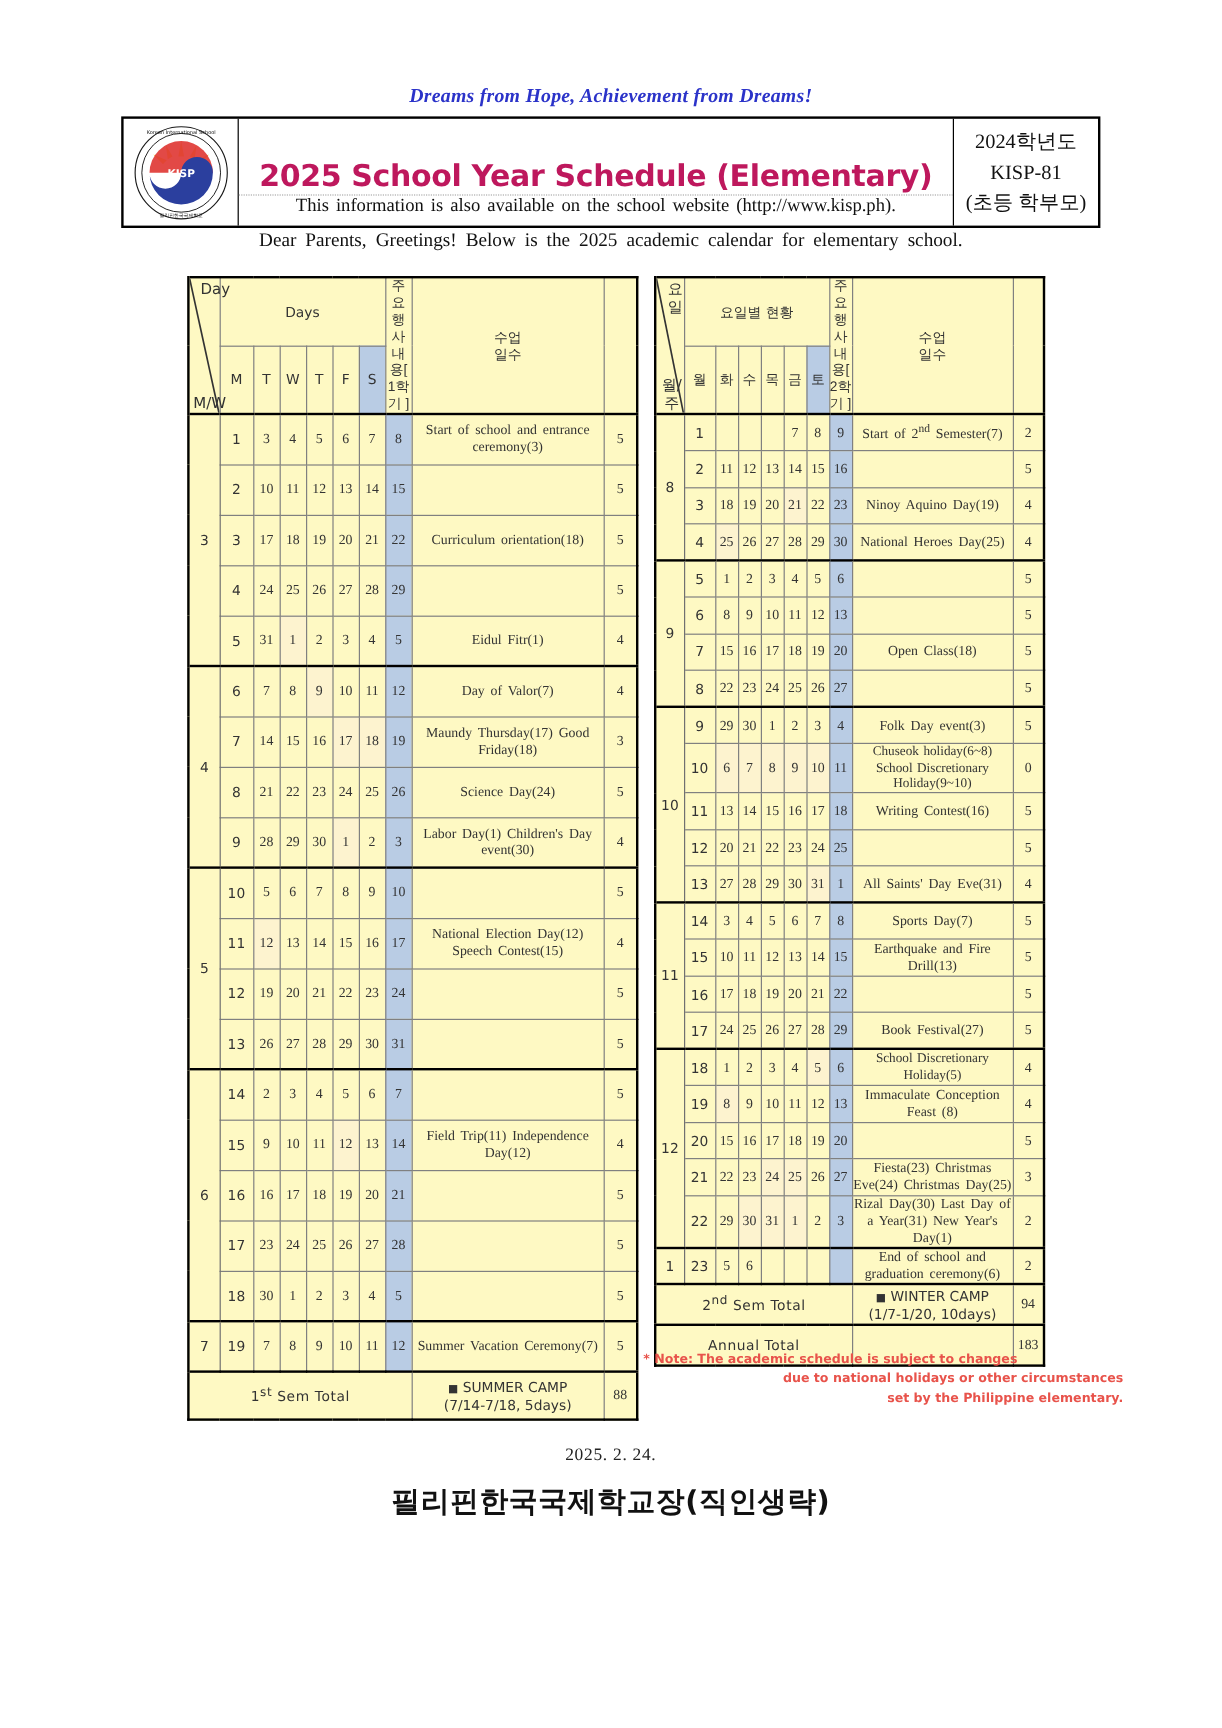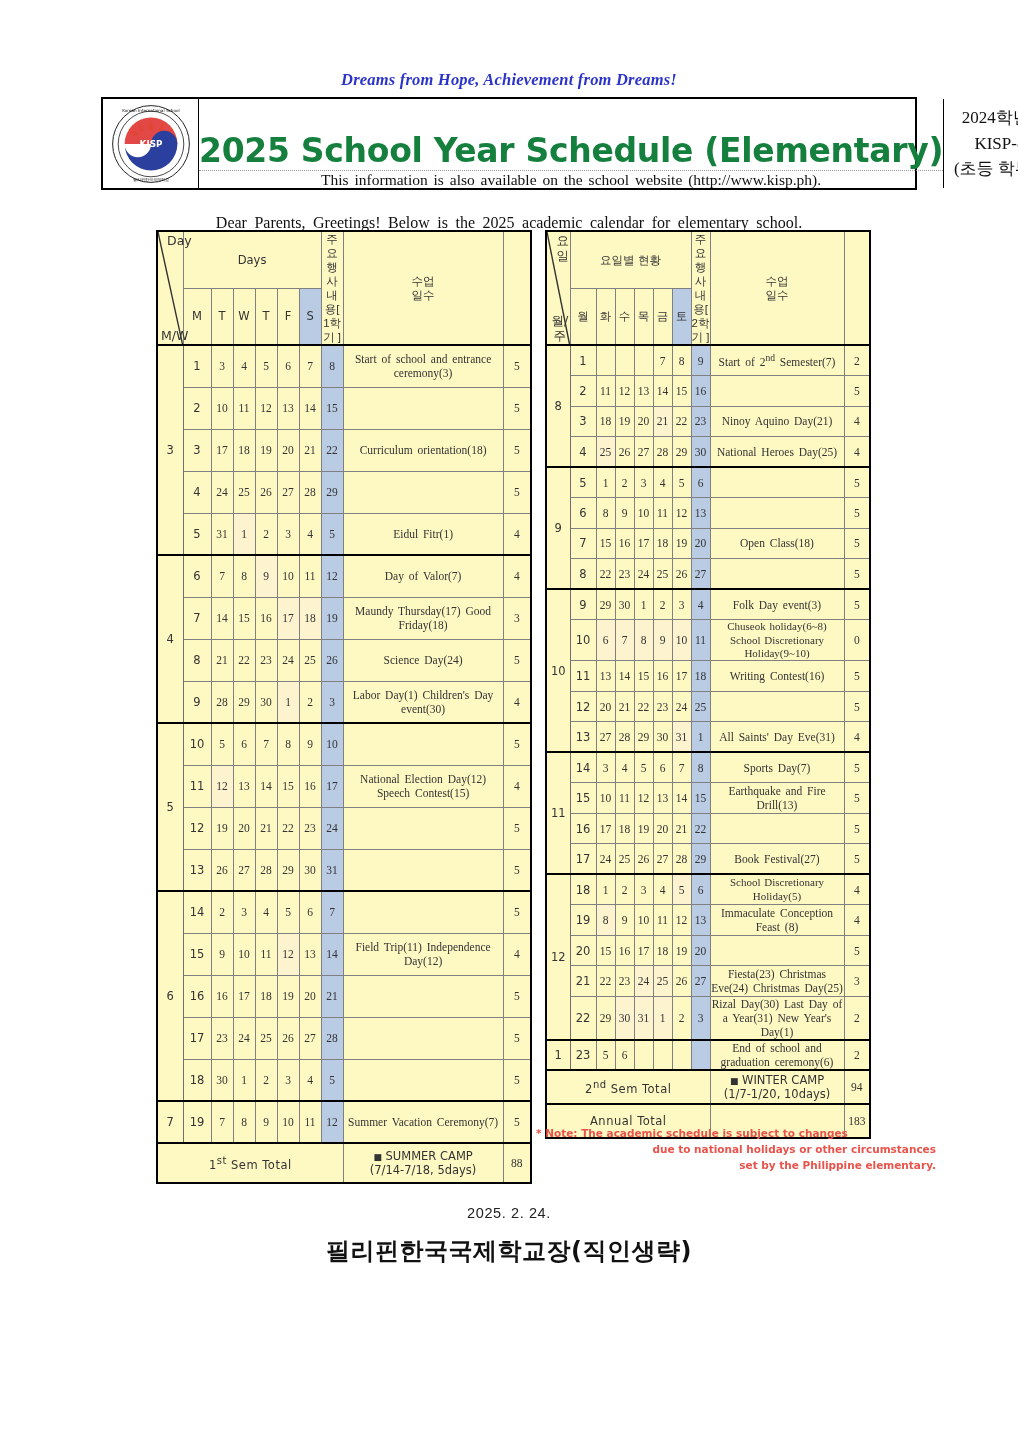--- a/index.html
+++ b/index.html
@@ -36,42 +36,42 @@
     flex:none;
   }
   .logo { width:80px; height:80px; }
   .title-cell{
     flex:1 1 auto; display:flex; flex-direction:column;
     border-right:1.5px solid #000;
   }
   .title-main{
     flex:1.22 1 0; display:flex; align-items:center; justify-content:center;
     font-family:"DejaVu Sans", sans-serif;
-    font-weight:bold; font-size:33px; letter-spacing:-0.3px;
-    color:#15803d; white-space:nowrap;margin-top:32px;
+    font-weight:bold; font-size:25px; letter-spacing:-0.3px;
+    color:#be185d; white-space:nowrap;margin-top:32px;
   }
   .title-sub-wrap{
     flex:1 1 0; display:flex; justify-content:center;
     border-top:1px dotted #999;
   }
   .title-sub{
     font-family:"Liberation Serif", serif;
     font-size:15.5px; color:#111; word-spacing:2px;
   }
   .code-cell{
     width:120px; flex:none;
     display:flex; flex-direction:column;
     align-items:center; justify-content:center;
     font-family:"Liberation Serif", serif;
     font-size:17px; line-height:1.52; text-align:center;
   }
 
   
   .greeting{
-    position:absolute; top:214px; left:0; width:1018px;
+    position:absolute; top:192px; left:0; width:1018px;
     text-align:center;
     font-family:"Liberation Serif", serif;
     font-size:16px; word-spacing:3.5px; color:#111;
   }
 
   
   table.cal{
     position:absolute;
     border-collapse:collapse;
     font-family:"Liberation Serif", serif;
@@ -163,21 +163,21 @@
     font-family:"DejaVu Sans", sans-serif;
     font-weight:bold;
     font-size:10.5px; line-height:1.5; color:#e8534b;
   }
   .note .ind{ padding-left:24px; display:block;text-align:right; }
 
   
   .date-line{
     position:absolute; top:1205px; left:0; width:1018px;
     text-align:center;
-    font-family:Liberation Sans, sans-serif;
+    font-family:Liberation Serif, serif;
     font-size:14.5px; color:#222; letter-spacing:.6px;
   }
   .signature{
     position:absolute; top:1235px; left:0; width:1018px;
     text-align:center;
     font-family:"DejaVu Sans", sans-serif;
     font-weight:bold; font-size:24px; color:#111; letter-spacing:.5px;
   }
 </style>
 </head>
@@ -538,21 +538,21 @@
         <td class="cntcell">5</td>
       </tr>
       <tr style="height:30.5px">
         <td class="wcell">3</td>
         <td class="daycell">18</td>
         <td class="daycell">19</td>
         <td class="daycell">20</td>
         <td class="daycell hl red">21</td>
         <td class="daycell">22</td>
         <td class="daycell sat">23</td>
-        <td class="evcell">Ninoy Aquino Day(21)</td>
+        <td class="evcell">Ninoy Aquino Day(19)</td>
         <td class="cntcell">4</td>
       </tr>
       <tr style="height:30.5px">
         <td class="wcell">4</td>
         <td class="daycell hl red">25</td>
         <td class="daycell">26</td>
         <td class="daycell">27</td>
         <td class="daycell">28</td>
         <td class="daycell">29</td>
         <td class="daycell sat">30</td>

